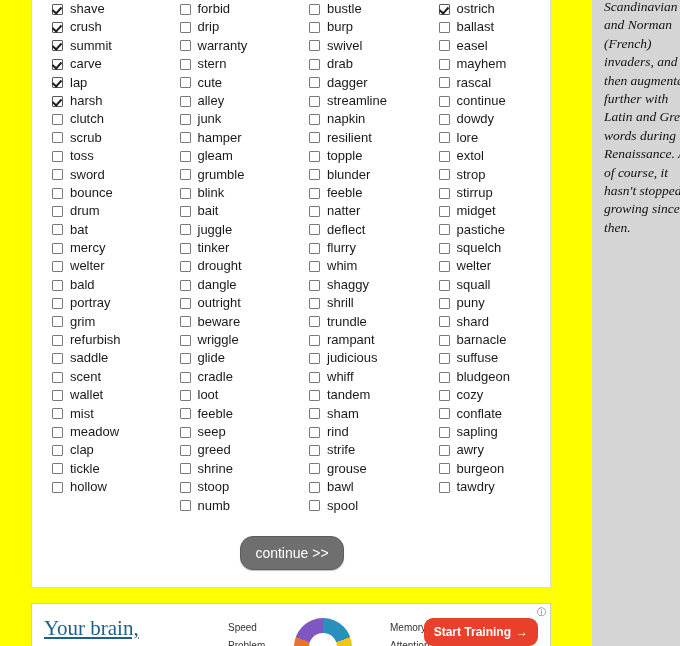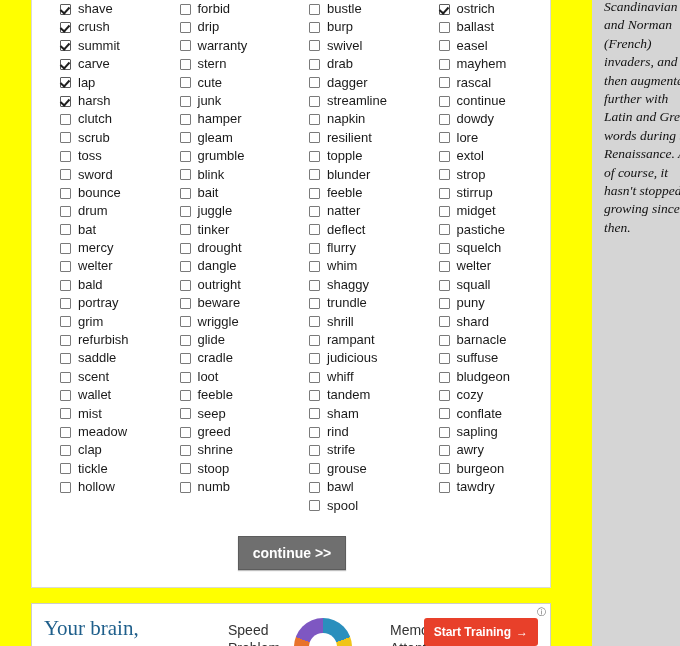--- a/index.html
+++ b/index.html
@@ -41,21 +41,21 @@
     width: 100%;
     display: flex;
     padding: 6px 0 0 0;
     box-sizing: border-box;
   }
   .col {
     width: 25%;
     box-sizing: border-box;
     padding-left: 18px;
   }
-  .col:first-child { padding-left: 28px; }
+  .col:first-child { padding-left: 20px; }
   .word-row {
     display: flex;
     align-items: center;
     height: 18.4px;
     line-height: 18.4px;
     font-size: 13px;
     color: #1a1a1a;
   }
   .cb {
     width: 11px;
@@ -93,23 +93,23 @@
     left: 0;
     top: 542px;
     width: 520px;
     display: flex;
     justify-content: center;
   }
   .continue-btn {
     background: #6f6f6f;
     color: #ffffff;
     border: 1px solid #5c5c5c;
-    border-radius: 0;
+    border-radius: 13px;
     font-size: 14px;
-    font-weight: bold;
+    font-weight: normal;
     padding: 8px 14px;
     cursor: pointer;
     font-family: "Liberation Sans", sans-serif;
     box-shadow: 0 1px 1px rgba(0,0,0,0.25);
   }
 
   
   .side {
     position: absolute;
     left: 560px;
@@ -144,24 +144,25 @@
     box-sizing: border-box;
     overflow: hidden;
   }
   .ad-headline {
     position: absolute;
     left: 12px;
     top: 12px;
     font-family: "Liberation Serif", serif;
     font-size: 21px;
     color: #1f5f8b;
+    text-decoration: underline;
   }
   .ad-word {
     position: absolute;
-    font-size: 14px;
+    font-size: 10px;
     color: #333333;
     font-family: "Liberation Sans", sans-serif;
   }
   .ad-w1 { left: 196px; top: 18px; }
   .ad-w2 { left: 196px; top: 36px; }
   .ad-w3 { left: 358px; top: 18px; text-align: right; }
   .ad-w4 { left: 358px; top: 36px; }
   .ad-donut {
     position: absolute;
     left: 262px;
@@ -183,21 +184,21 @@
   }
   .ad-cta {
     position: absolute;
     right: 12px;
     top: 14px;
     background: #e8402a;
     color: #ffffff;
     font-size: 12px;
     font-weight: bold;
     padding: 7px 10px;
-    border-radius: 3px;
+    border-radius: 9px;
     white-space: nowrap;
     cursor: pointer;
   }
   .ad-cta .arrow { margin-left: 5px; }
   .ad-mark {
     position: absolute;
     right: 4px;
     top: 2px;
     font-size: 9px;
     color: #666666;
@@ -337,20 +338,24 @@
         <div class="word-row">
             <span class="cb"></span>
             <span class="word-label">stern</span>
           </div>
         <div class="word-row">
             <span class="cb"></span>
             <span class="word-label">cute</span>
           </div>
         <div class="word-row">
             <span class="cb"></span>
+            <span class="word-label">alley</span>
+          </div>
+        <div class="word-row">
+            <span class="cb"></span>
             <span class="word-label">junk</span>
           </div>
         <div class="word-row">
             <span class="cb"></span>
             <span class="word-label">hamper</span>
           </div>
         <div class="word-row">
             <span class="cb"></span>
             <span class="word-label">gleam</span>
           </div>
@@ -492,25 +497,25 @@
         <div class="word-row">
             <span class="cb"></span>
             <span class="word-label">whim</span>
           </div>
         <div class="word-row">
             <span class="cb"></span>
             <span class="word-label">shaggy</span>
           </div>
         <div class="word-row">
             <span class="cb"></span>
+            <span class="word-label">shrill</span>
+          </div>
+        <div class="word-row">
+            <span class="cb"></span>
             <span class="word-label">trundle</span>
-          </div>
-        <div class="word-row">
-            <span class="cb"></span>
-            <span class="word-label">shrill</span>
           </div>
         <div class="word-row">
             <span class="cb"></span>
             <span class="word-label">rampant</span>
           </div>
         <div class="word-row">
             <span class="cb"></span>
             <span class="word-label">judicious</span>
           </div>
         <div class="word-row">

